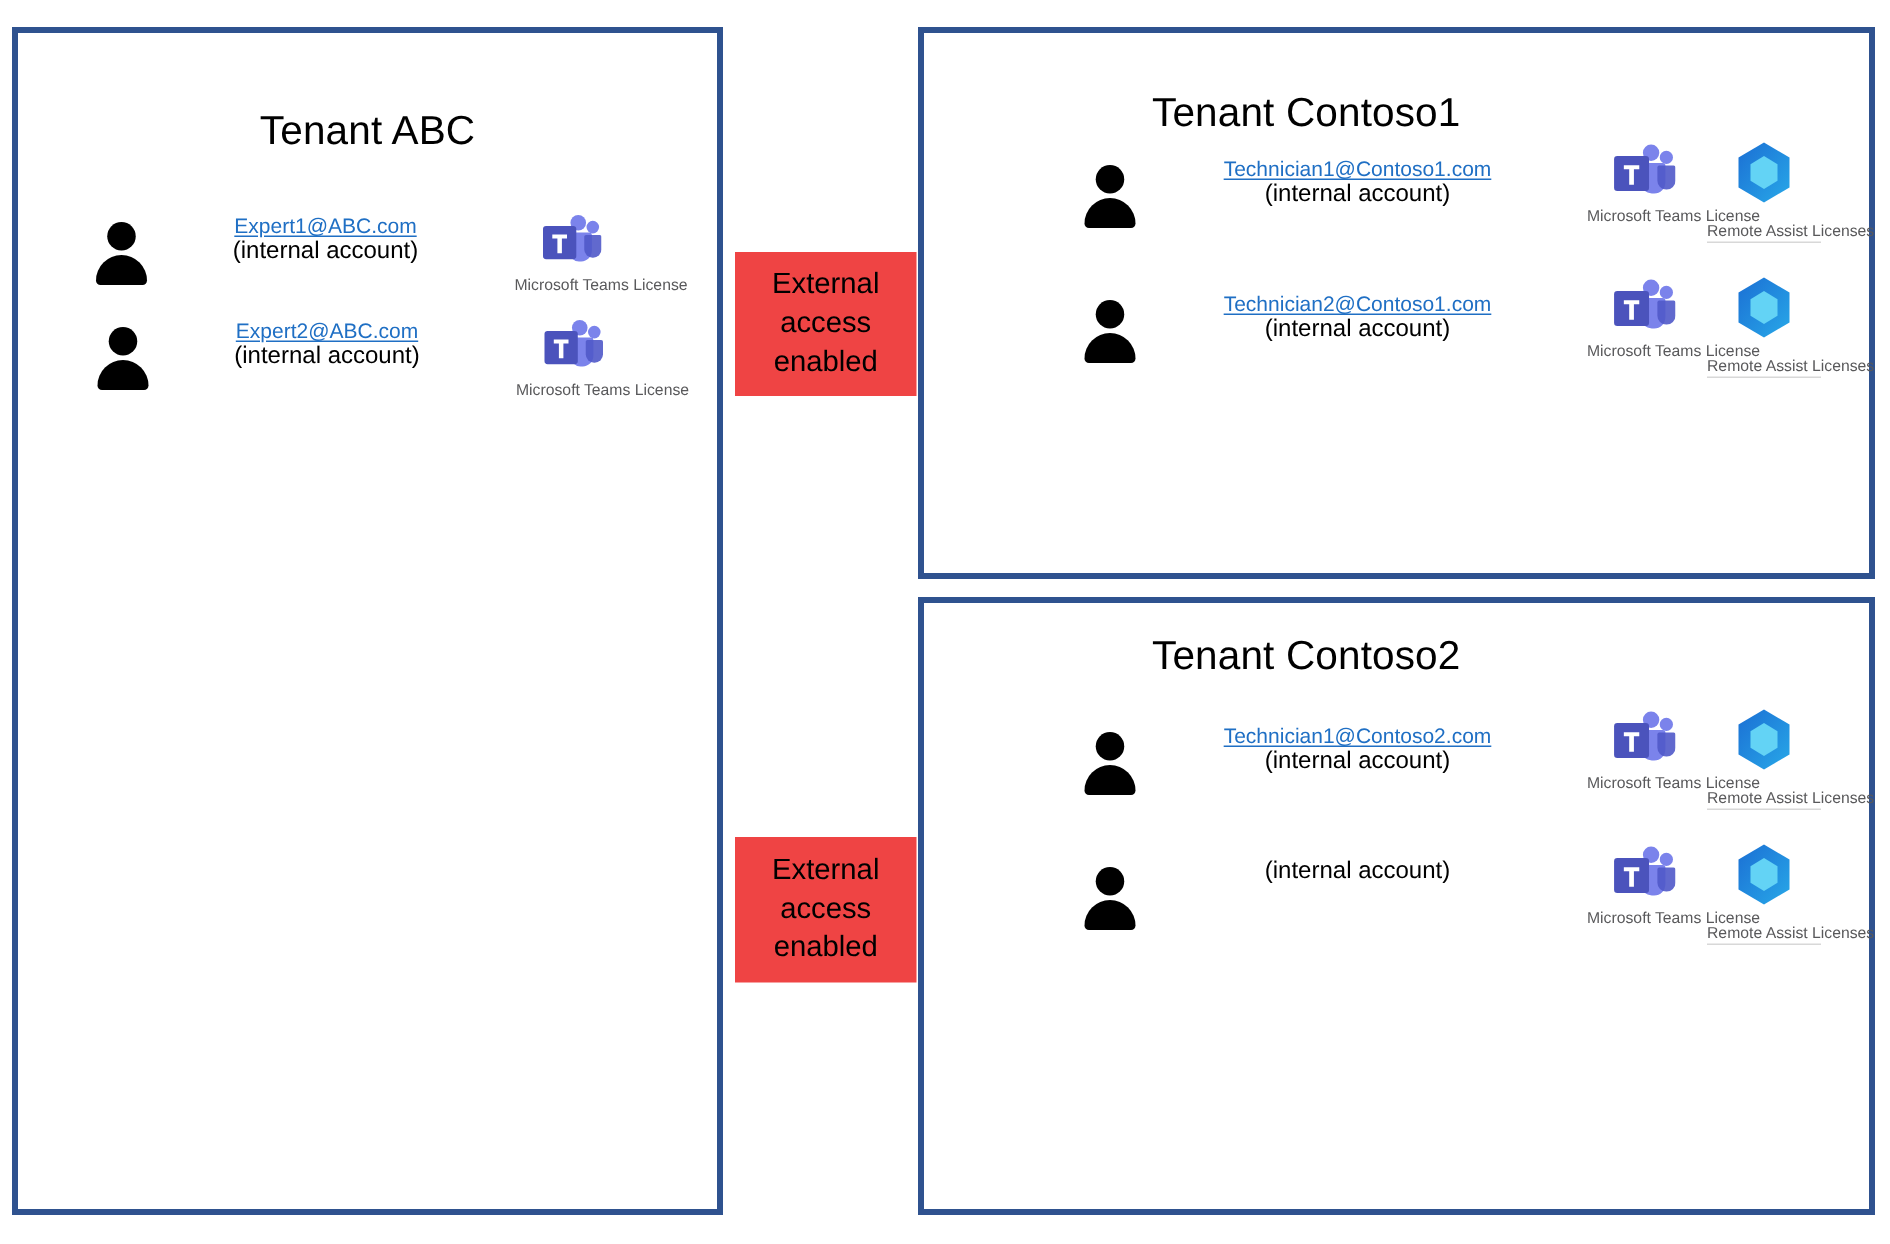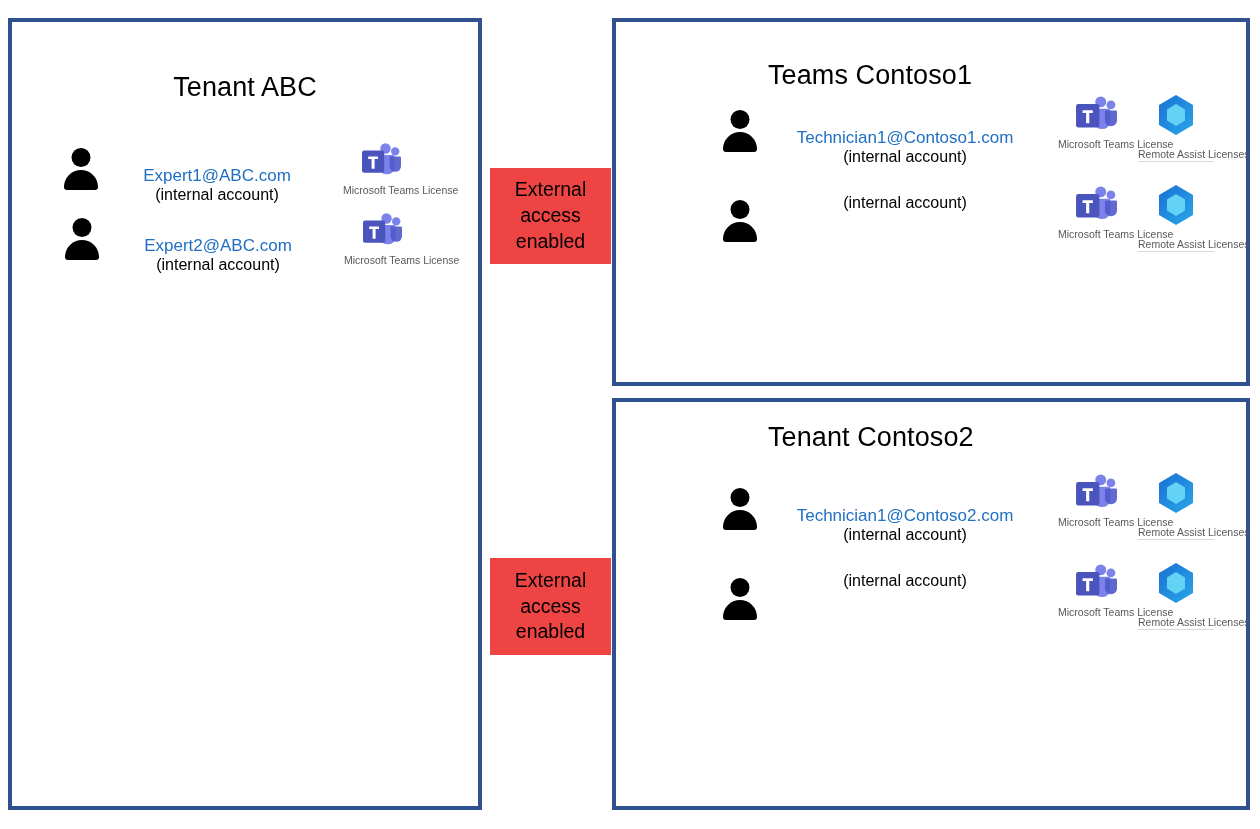--- a/index.html
+++ b/index.html
@@ -81,26 +81,26 @@
     border-radius: 17px 17px 3px 3px;
   }
 
   .user-text {
     text-align: center;
     line-height: 1.18;
     padding-top: 2px;
   }
   .user-email {
     display: block;
-    font-size: 17px;
+    font-size: 14px;
     color: #1F6FC4;
+    text-decoration: underline;
     text-underline-offset: 2px;
     white-space: nowrap;
     cursor: pointer;
-    margin-top: 24px;
   }
   .user-sub {
     display: block;
     font-size: 16px;
     color: #000000;
     white-space: nowrap;
   }
 
   
   .licenses {
@@ -215,21 +215,21 @@
 enabled</span>
   </div>
 
   <div class="ext-box" id="ext-2">
     <span class="ext-text">External
 access
 enabled</span>
   </div>
 
   <div class="panel" id="panel-contoso1">
-    <div class="panel-title">Teams Contoso1</div>
+    <div class="panel-title">Tenant Contoso1</div>
 
     <div class="user-row" style="left:102px; top:80px;">
       <div class="person-icon">
         <div class="head"></div>
           <div class="body"></div>
       </div>
       <div class="user-text" style="width:286px;">
         <span class="user-email">Technician1@Contoso1.com</span>
         <span class="user-sub">(internal account)</span>
       </div>
@@ -266,20 +266,21 @@
         </div>
       </div>
     </div>
 
     <div class="user-row" style="left:102px; top:170px;">
       <div class="person-icon">
         <div class="head"></div>
           <div class="body"></div>
       </div>
       <div class="user-text" style="width:286px;">
+        <span class="user-email">Technician2@Contoso1.com</span>
         <span class="user-sub">(internal account)</span>
       </div>
       <div class="licenses" style="margin-left:10px; margin-top:-8px;">
         <div class="license teams">
           <div class="glyph">
             <svg width="42" height="40" viewBox="0 0 40 38" aria-hidden="true">
               <circle cx="24.5" cy="6.5" r="5.2" fill="#7B83EB"></circle>
               <circle cx="34.2" cy="9.4" r="4.2" fill="#7B83EB"></circle>
               <path d="M19 13h13a1.6 1.6 0 0 1 1.6 1.6v10.6a7.1 7.1 0 0 1-7.1 7.1h-1.5A7.1 7.1 0 0 1 18 25.2V14a1 1 0 0 1 1-1z" fill="#7B83EB"></path>
               <path d="M31.6 14.6h7.2a1.2 1.2 0 0 1 1.2 1.2v8.4a5.6 5.6 0 0 1-5.6 5.6h-.3a5.6 5.6 0 0 1-5.6-5.6v-8.4a1.2 1.2 0 0 1 1.2-1.2z" fill="#5059C9" opacity="0.9"></path>

